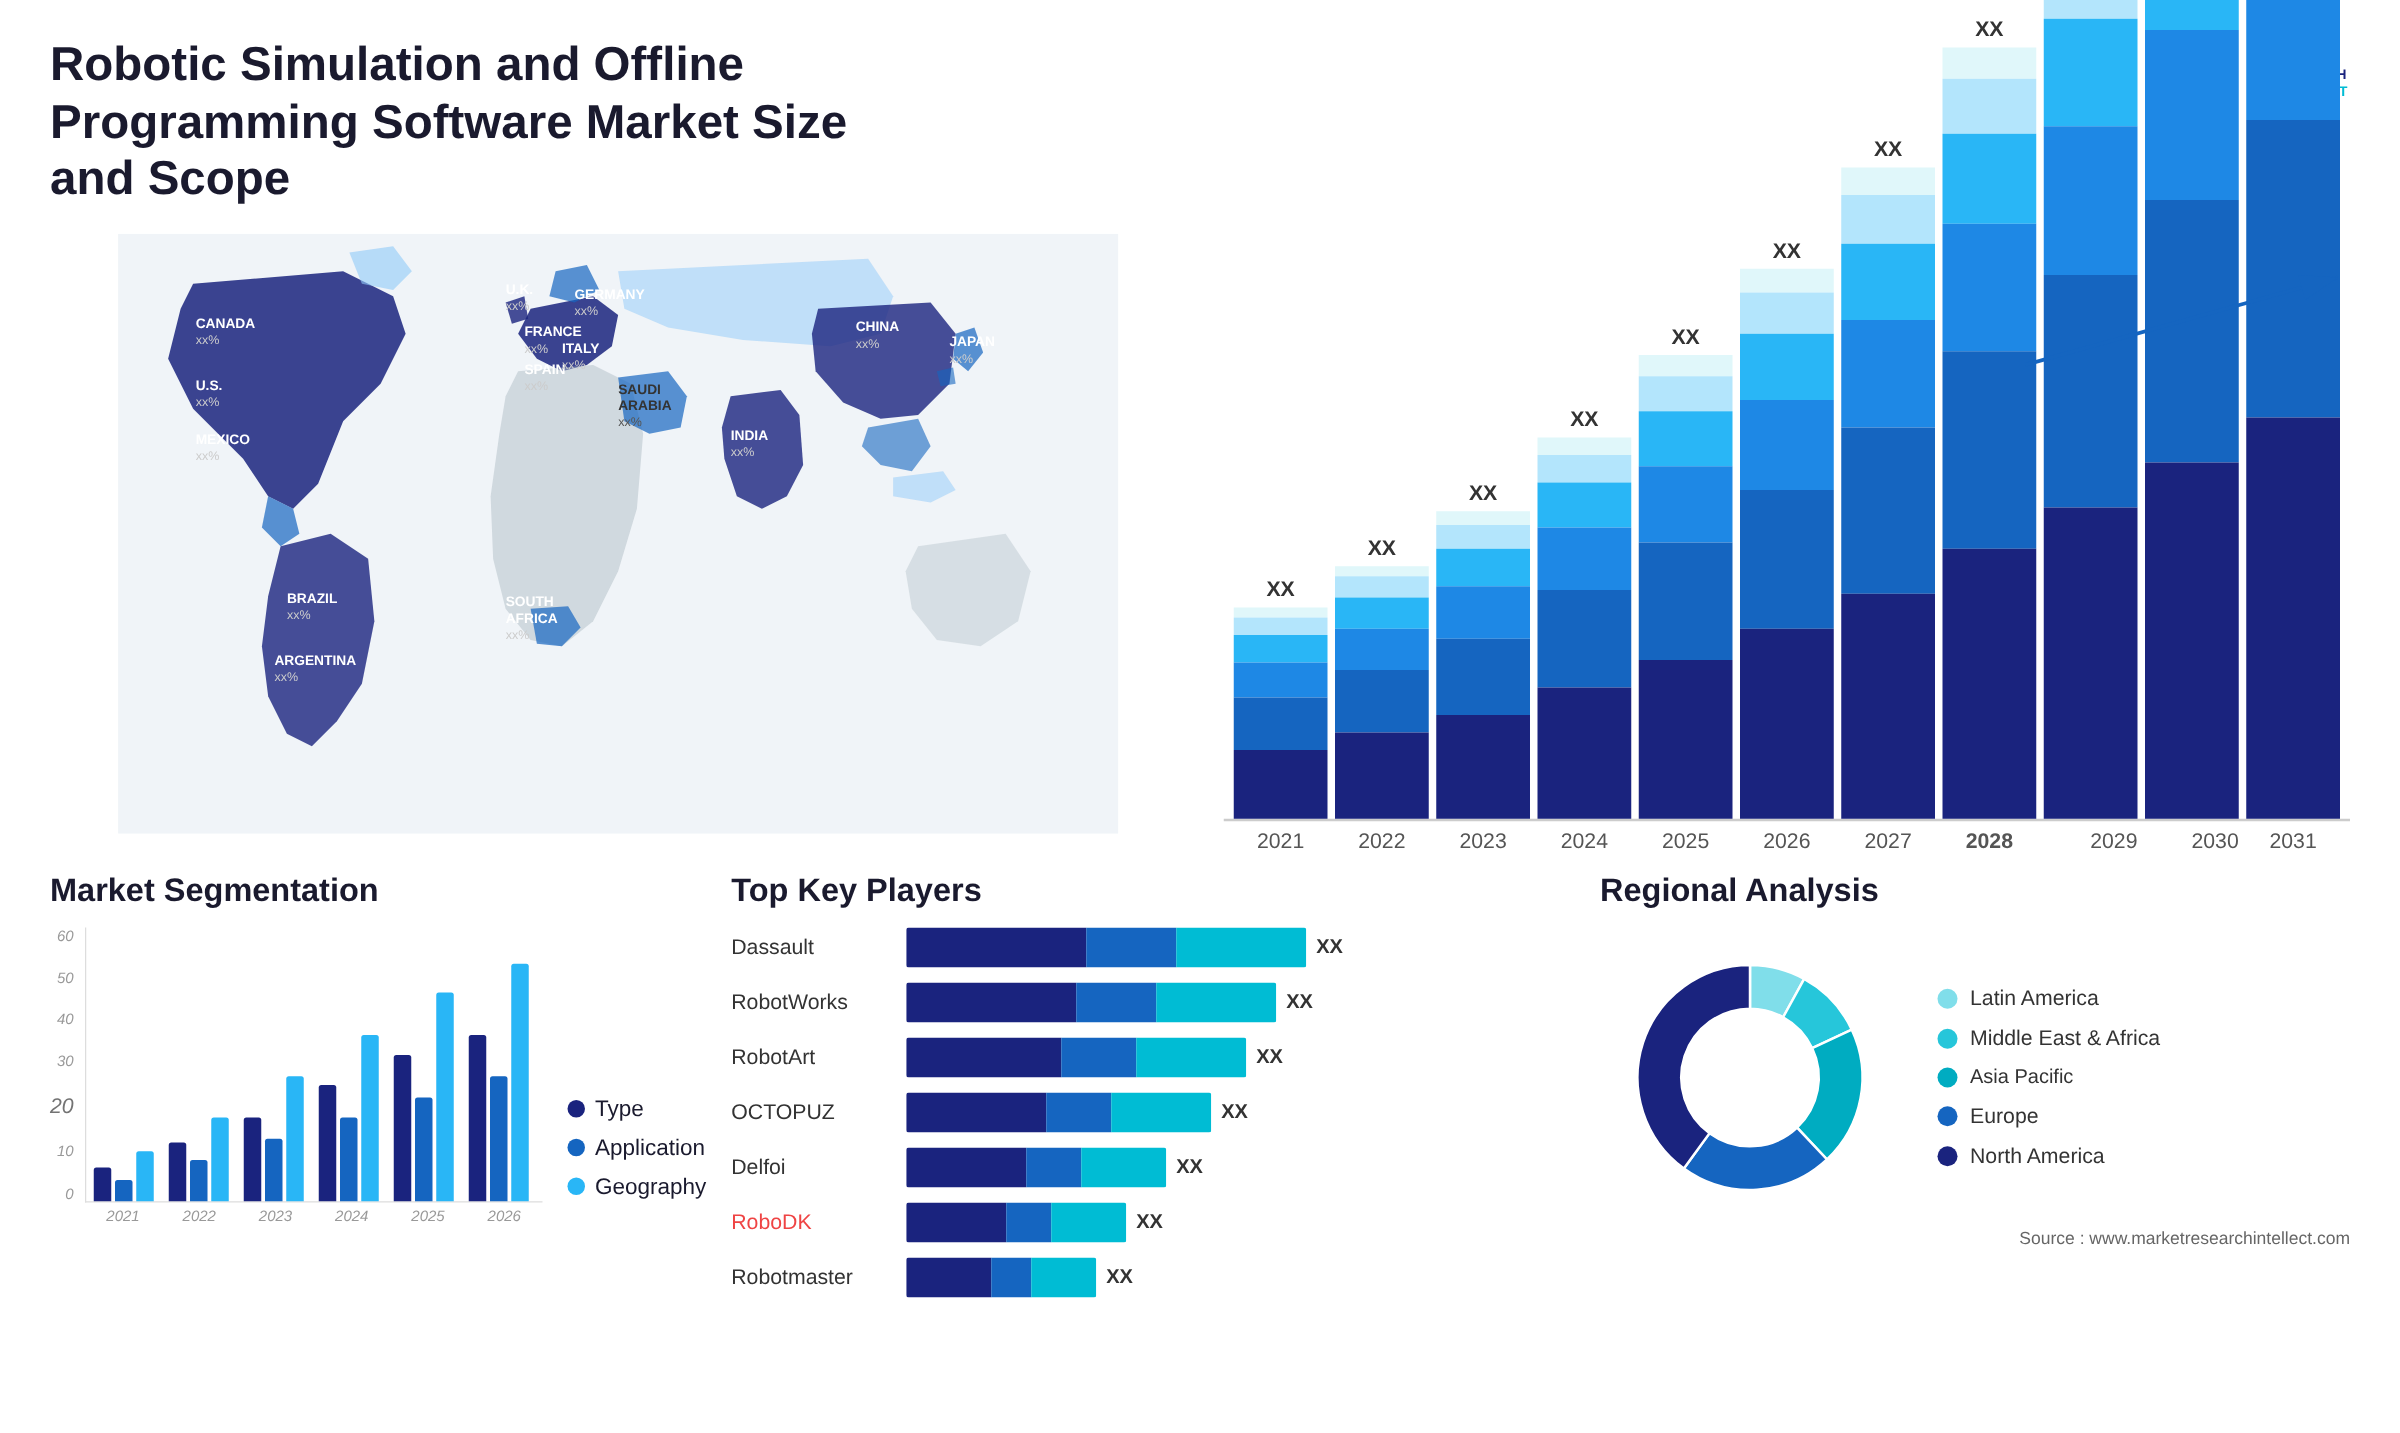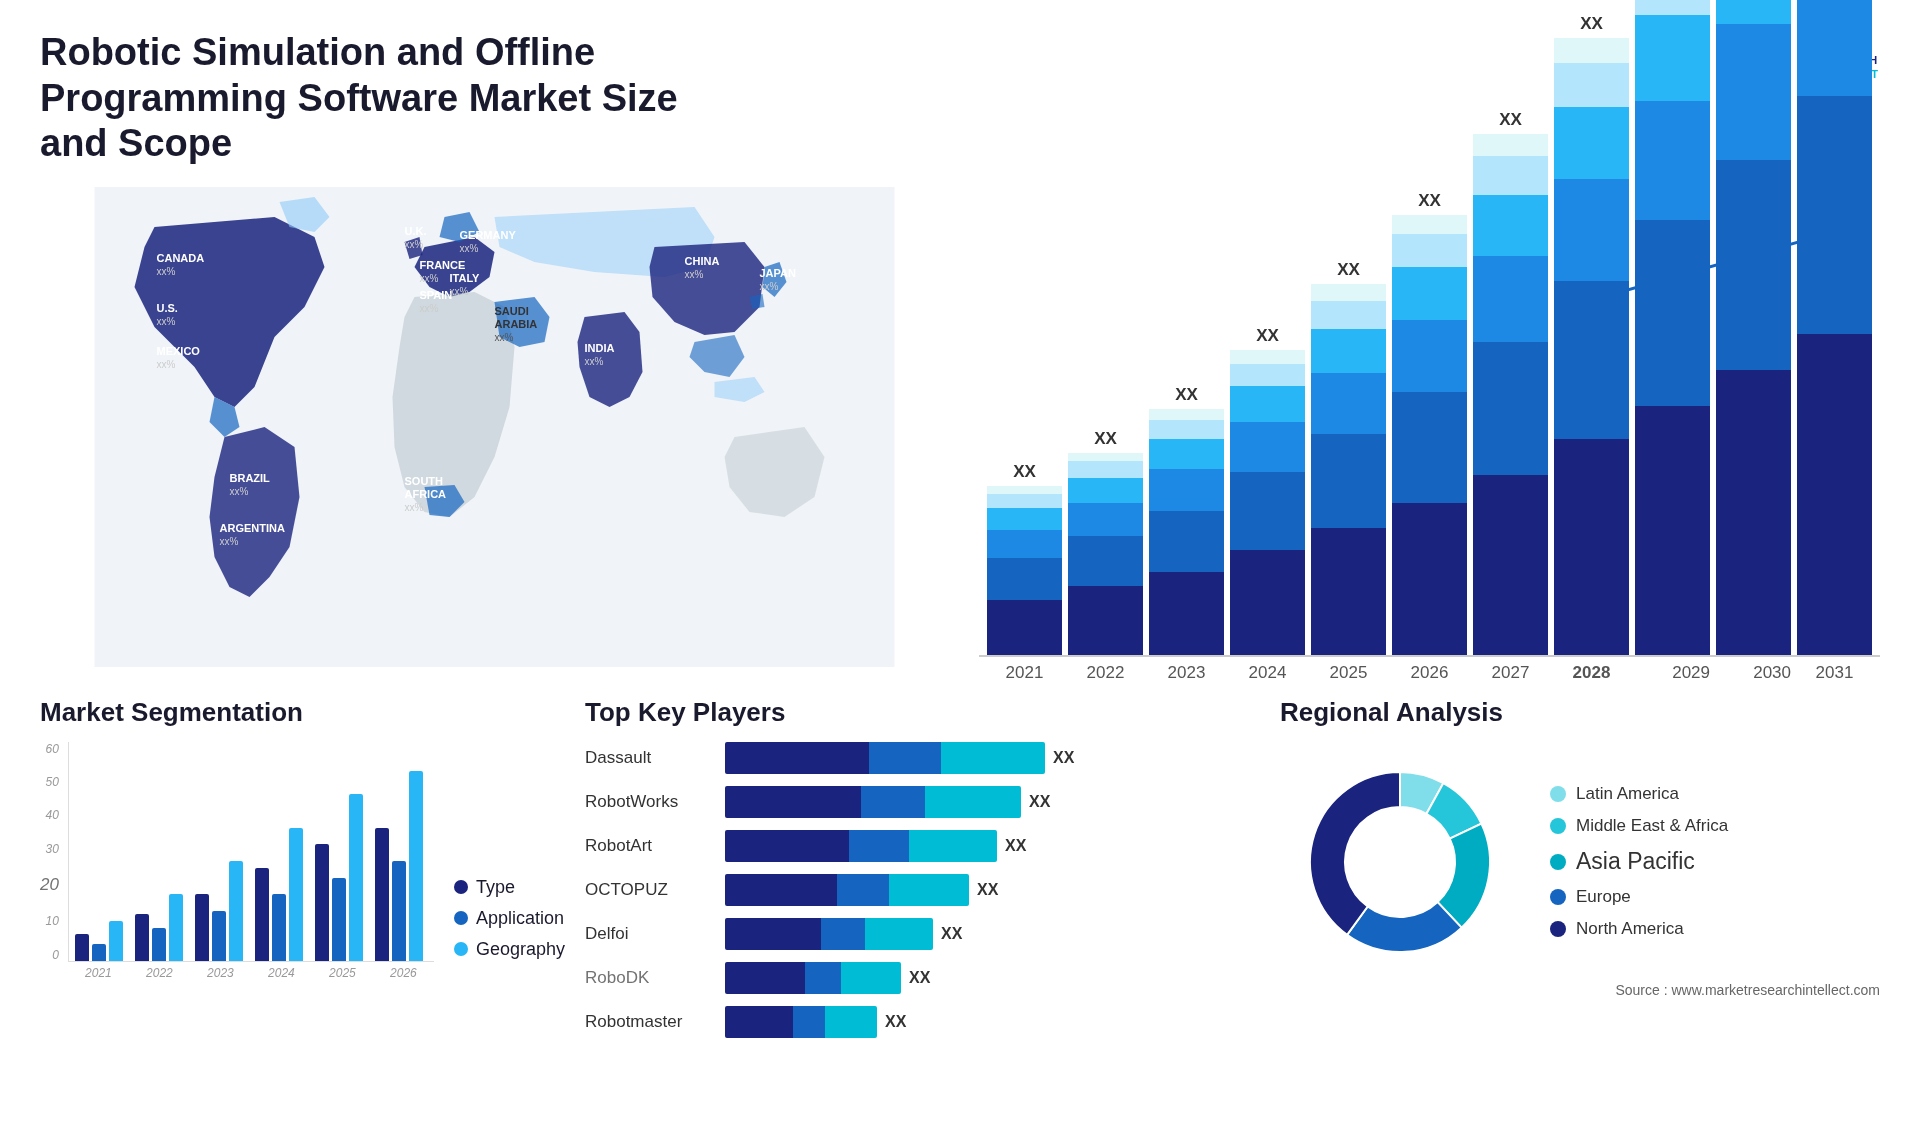--- a/index.html
+++ b/index.html
@@ -530,21 +530,21 @@
             <div style="display: flex; align-items: center; gap: 8px;">
               <div style="display: flex; height: 32px; border-radius: 2px; overflow: hidden;">
                 <div style="width: 96px; background: rgb(26, 35, 126);"></div>
                 <div style="width: 44px; background: rgb(21, 101, 192);"></div>
                 <div style="width: 68px; background: rgb(0, 188, 212);"></div>
               </div>
               <span style="font-size: 16px; font-weight: 700; color: rgb(51, 51, 51);">XX</span>
             </div>
           </div>
           <div style="display: flex; align-items: center; gap: 10px;">
-            <div style="font-size: 17px; color: #737373; width: 130px; flex-shrink: 0;">RoboDK</div>
+            <div style="font-size: 17px; color: #ef4444; width: 130px; flex-shrink: 0;">RoboDK</div>
             <div style="display: flex; align-items: center; gap: 8px;">
               <div style="display: flex; height: 32px; border-radius: 2px; overflow: hidden;">
                 <div style="width: 80px; background: rgb(26, 35, 126);"></div>
                 <div style="width: 36px; background: rgb(21, 101, 192);"></div>
                 <div style="width: 60px; background: rgb(0, 188, 212);"></div>
               </div>
               <span style="font-size: 16px; font-weight: 700; color: rgb(51, 51, 51);">XX</span>
             </div>
           </div>
           <div style="display: flex; align-items: center; gap: 10px;">
@@ -573,21 +573,21 @@
           </svg>
         <div class="regional-legend" id="regional-legend">
         <div style="display: flex; align-items: center; gap: 10px; font-size: 17px; color: rgb(51, 51, 51);">
               <div style="width: 16px; height: 16px; border-radius: 50%; background: rgb(128, 222, 234); flex-shrink: 0;"></div>
               <span>Latin America</span>
             </div>
             <div style="display: flex; align-items: center; gap: 10px; font-size: 17px; color: rgb(51, 51, 51);">
               <div style="width: 16px; height: 16px; border-radius: 50%; background: rgb(38, 198, 218); flex-shrink: 0;"></div>
               <span>Middle East &amp; Africa</span>
             </div>
-            <div style="display: flex; align-items: center; gap: 10px; font-size: 23px; color: rgb(51, 51, 51);">
+            <div style="display: flex; align-items: center; gap: 10px; font-size: 16px; color: rgb(51, 51, 51);">
               <div style="width: 16px; height: 16px; border-radius: 50%; background: rgb(0, 172, 193); flex-shrink: 0;"></div>
               <span>Asia Pacific</span>
             </div>
             <div style="display: flex; align-items: center; gap: 10px; font-size: 17px; color: rgb(51, 51, 51);">
               <div style="width: 16px; height: 16px; border-radius: 50%; background: rgb(21, 101, 192); flex-shrink: 0;"></div>
               <span>Europe</span>
             </div>
             <div style="display: flex; align-items: center; gap: 10px; font-size: 17px; color: rgb(51, 51, 51);">
               <div style="width: 16px; height: 16px; border-radius: 50%; background: rgb(26, 35, 126); flex-shrink: 0;"></div>
               <span>North America</span>

